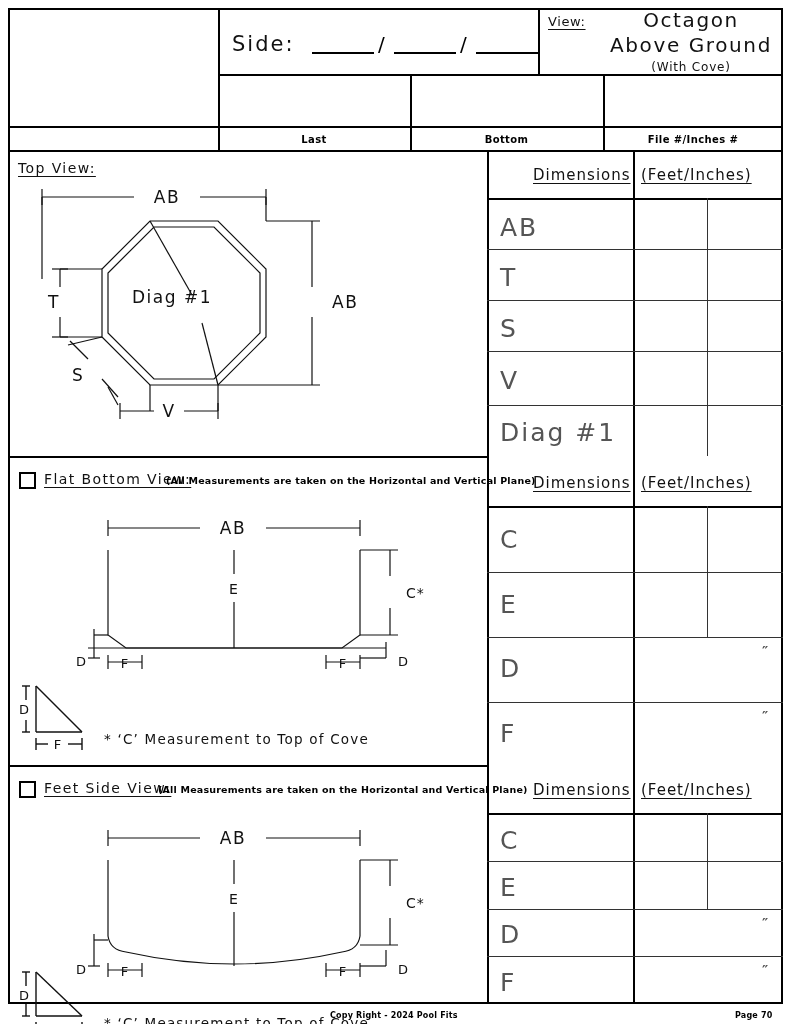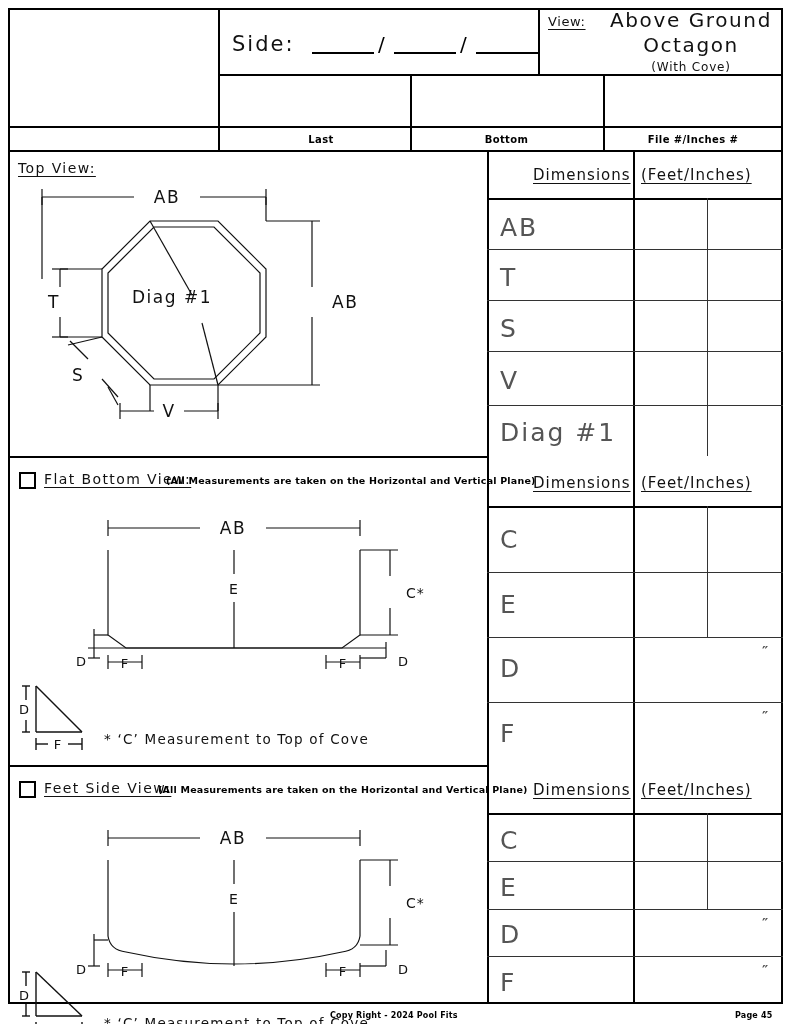--- a/index.html
+++ b/index.html
@@ -231,26 +231,26 @@
 
   <div class="date-label hand hand-lg">Side:</div>
   <div class="date-rule" style="left:312px; top:52px; width:62px;"></div>
   <div class="slash hand" style="left:378px; top:32px;">/</div>
   <div class="date-rule" style="left:394px; top:52px; width:62px;"></div>
   <div class="slash hand" style="left:460px; top:32px;">/</div>
   <div class="date-rule" style="left:476px; top:52px; width:62px;"></div>
 
   <div class="shape-label hand und">View:</div>
   <div class="shape-value hand">
+    <div>Octagon</div>
     <div>Above Ground</div>
-    <div>Octagon</div>
   </div>
   <div class="shape-sub hand">(With Cove)</div>
 
-  <div class="colhead" style="left:225px; width:192px;">Last</div>
+  <div class="colhead" style="left:218px; width:192px;">Last</div>
   <div class="colhead" style="left:410px; width:193px;">Bottom</div>
   <div class="colhead" style="left:603px; width:180px;">File #/Inches #</div>
 
   <div class="abs" style="left:220px; top:76px; width:188px; height:48px;"></div>
   <div class="abs" style="left:412px; top:76px; width:189px; height:48px;"></div>
   <div class="abs" style="left:605px; top:76px; width:176px; height:48px;"></div>
 
   <div class="vline" style="left:487px; top:150px; height:854px;"></div>
 
   <div class="hline" style="left:8px; top:456px; width:479px;"></div>
@@ -558,15 +558,15 @@
   <div class="inch-mark" style="left:762px; top:962px;">″</div>
 
   <div class="abs" style="left:635px; top:815px; width:70px; height:44px;"></div>
   <div class="abs" style="left:709px; top:815px; width:72px; height:44px;"></div>
   <div class="abs" style="left:635px; top:863px; width:70px; height:44px;"></div>
   <div class="abs" style="left:709px; top:863px; width:72px; height:44px;"></div>
   <div class="abs" style="left:635px; top:911px; width:146px; height:43px;"></div>
   <div class="abs" style="left:635px; top:958px; width:146px; height:44px;"></div>
 
   <div class="footer-left">Copy Right - 2024 Pool Fits</div>
-  <div class="footer-right">Page 45</div>
+  <div class="footer-right">Page 70</div>
 
 </div>
 
 </body></html>

